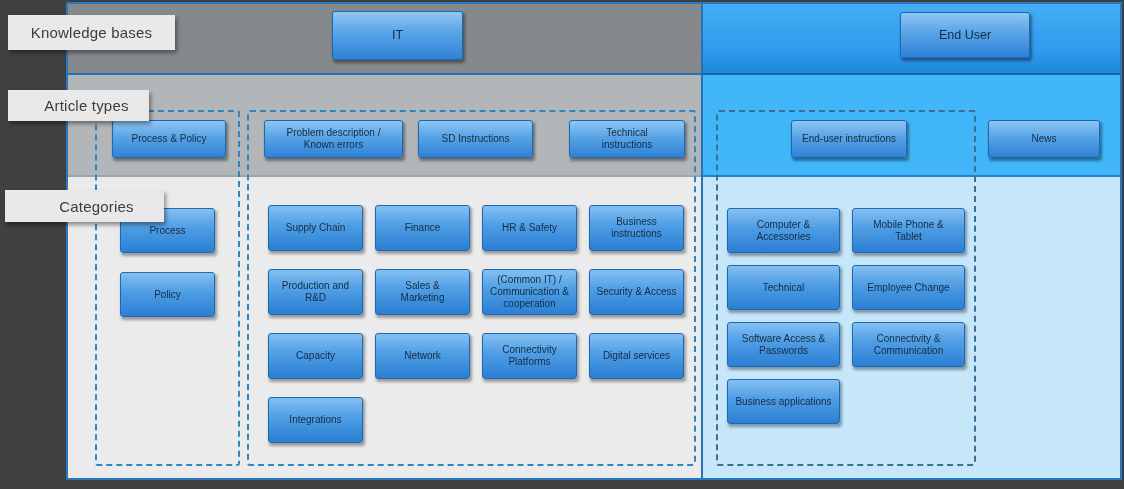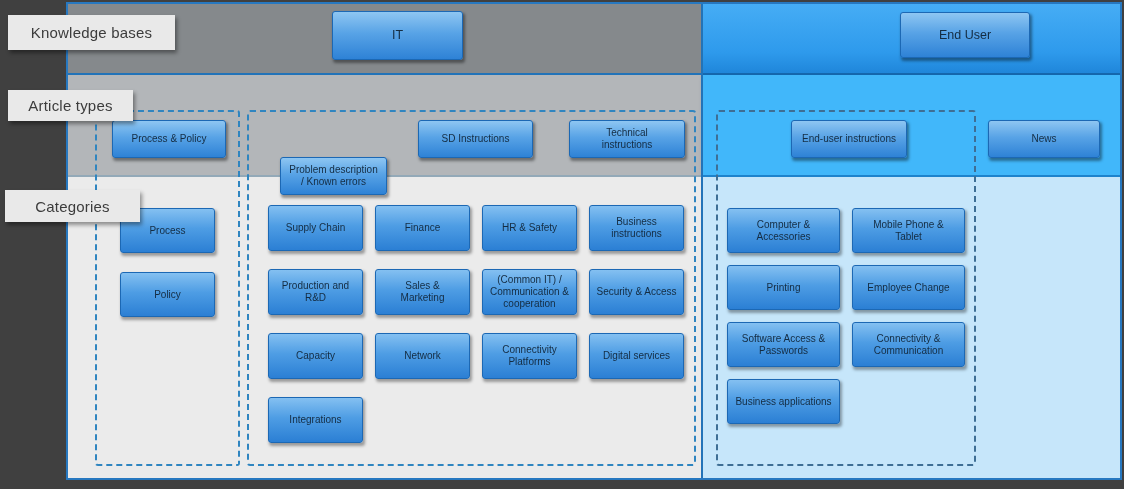--- a/index.html
+++ b/index.html
@@ -22,22 +22,22 @@
   #kb-divider{left:633px;top:0;width:2px;height:100%;background:#2273b8;position:absolute;}
 
   
   .row-label{
     position:absolute;background:#e9e9e9;color:#3c3c3c;
     display:flex;align-items:center;justify-content:center;
     font-size:15px;letter-spacing:.2px;
     box-shadow:2px 3px 4px rgba(0,0,0,.4);z-index:30;
   }
   #label-kb{left:8px;top:15px;width:167px;height:35px;}
-  #label-at{left:8px;top:90px;width:125px;height:31px;}
-  #label-cat{left:5px;top:190px;width:135px;height:32px;}
+  #label-at{left:8px;top:90px;width:125px;height:31px;padding-left:16px;}
+  #label-cat{left:5px;top:190px;width:135px;height:32px;padding-left:24px;}
 
   
   .dashed-region{
     position:absolute;top:110px;height:352px;
     border:2px dashed #2f85c0;border-radius:3px;z-index:5;
   }
   #region-process-policy{left:95px;width:141px;}
   #region-it{left:247px;width:445px;}
   #region-end-user{left:716px;width:256px;border-color:#3e6e94;}
 
@@ -47,21 +47,21 @@
     background:linear-gradient(180deg,#8ec6f2 0%,#58a3e6 45%,#2e82d6 100%);
     border:1px solid #1c68b4;border-radius:3px;color:#142c42;
     box-shadow:1.5px 2.5px 3px rgba(0,0,0,.4);
     box-sizing:border-box;line-height:1.2;z-index:10;cursor:default;
   }
   .kb-btn{font-size:12.5px;}
   #btn-kb-it{left:332px;top:11px;width:131px;height:49px;}
   #btn-kb-eu{left:900px;top:12px;width:130px;height:46px;}
   .at-btn{top:120px;height:38px;font-size:10px;padding:2px 8px;}
   #btn-at-pp{left:112px;width:114px;}
-  #btn-at-pd{left:280px;width:107px;margin-top:37px;}
+  #btn-at-pd{left:264px;width:139px;}
   #btn-at-sd{left:418px;width:115px;}
   #btn-at-ti{left:569px;width:116px;padding:2px 22px;}
   #btn-at-eui{left:791px;width:116px;}
   #btn-at-news{left:988px;width:112px;}
 
   
   .grid{position:absolute;display:grid;z-index:10;}
   #grid-pp{left:120px;top:208px;grid-template-columns:95px;row-gap:19px;}
   #grid-it{left:268px;top:205px;grid-template-columns:repeat(4,95px);column-gap:12px;row-gap:18px;}
   #grid-eu{left:727px;top:208px;grid-template-columns:repeat(2,113px);column-gap:12px;row-gap:18px;gap:12px;}
@@ -126,20 +126,20 @@
     <div class="cat-btn">Capacity</div>
     <div class="cat-btn">Network</div>
     <div class="cat-btn">Connectivity Platforms</div>
     <div class="cat-btn">Digital services</div>
     <div class="cat-btn">Integrations</div>
   </div>
 
   <div class="grid" id="grid-eu">
     <div class="cat-btn">Computer &amp; Accessories</div>
     <div class="cat-btn">Mobile Phone &amp; Tablet</div>
-    <div class="cat-btn">Printing</div>
+    <div class="cat-btn">Technical</div>
     <div class="cat-btn">Employee Change</div>
     <div class="cat-btn">Software Access &amp; Passwords</div>
     <div class="cat-btn">Connectivity &amp; Communication</div>
     <div class="cat-btn">Business applications</div>
   </div>
 
 </div>
 
 </body></html>

